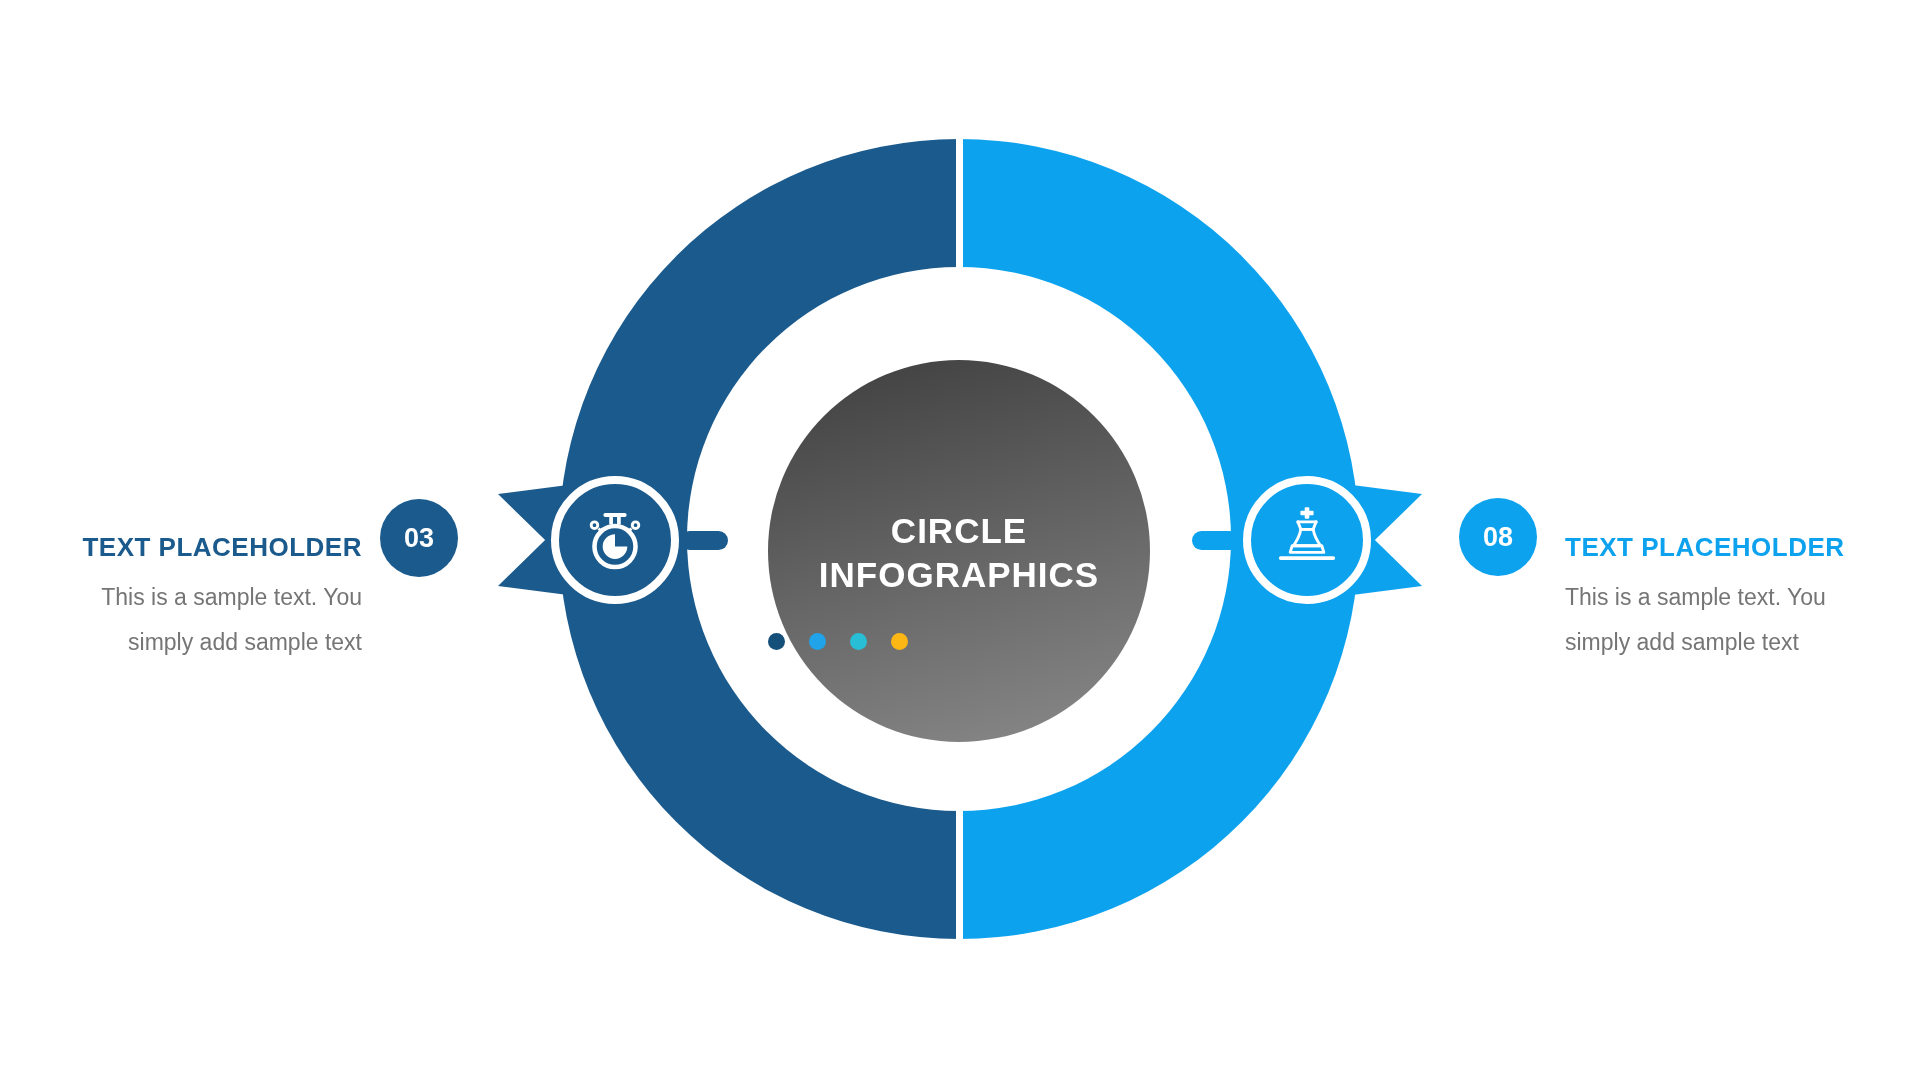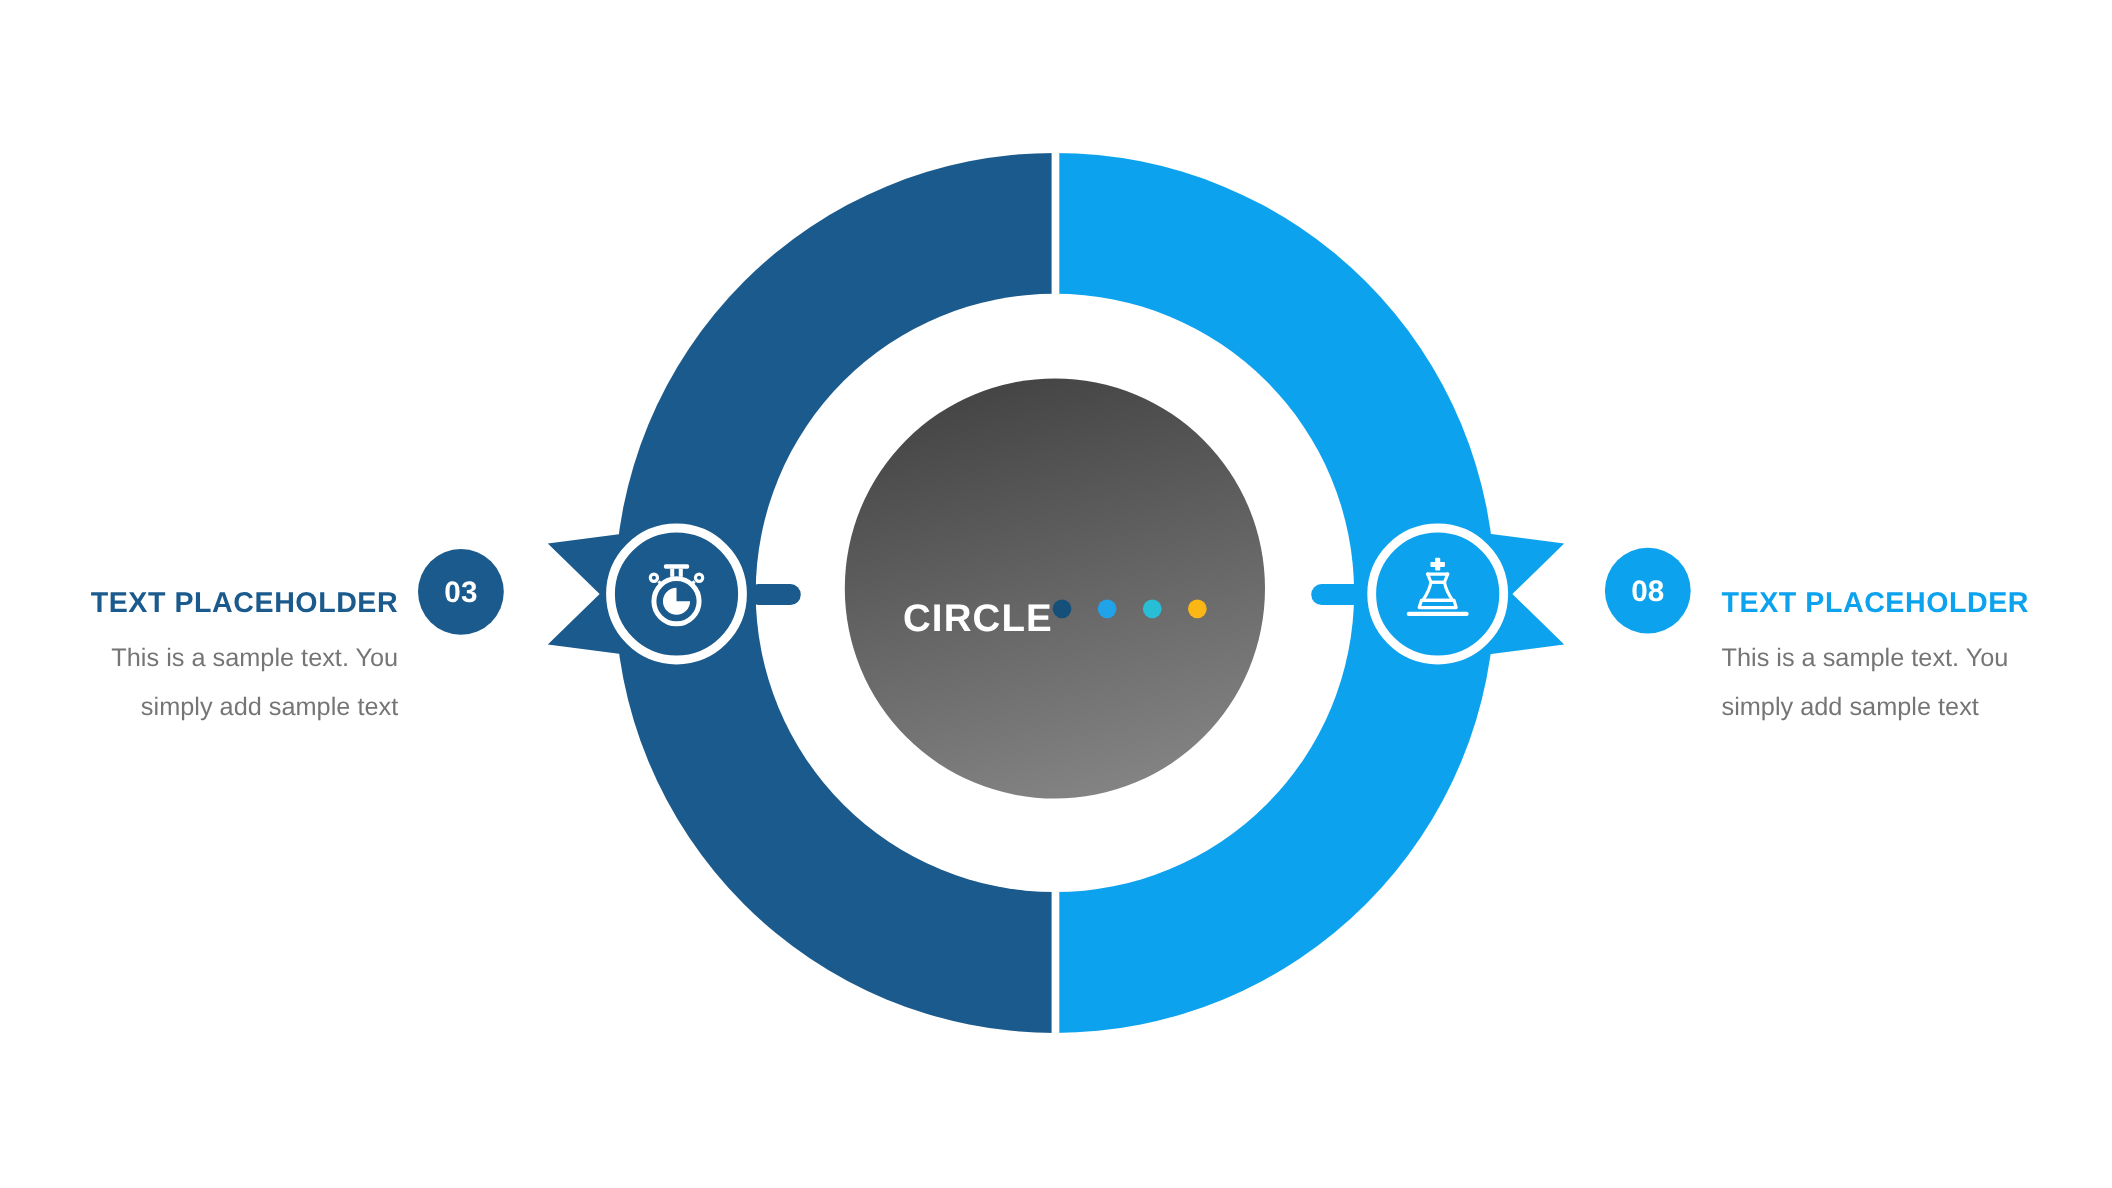--- a/index.html
+++ b/index.html
@@ -20,24 +20,24 @@
   .divider {
     width:7px; left:956px; background:#ffffff;
   }
   .divider.top { top:133px; height:140px; }
   .divider.bottom { top:806px; height:140px; }
   .hole {
     left:687px; top:267px; width:544px; height:544px;
     border-radius:50%; background:#ffffff;
   }
   .center-circle {
-    left:768px; top:344px; width:382px; height:382px;
+    left:768px; top:360px; width:382px; height:382px;
     border-radius:50%;
     background:linear-gradient(165deg, var(--gray-dark), var(--gray-light));
-    display:flex; flex-direction:row; align-items:center; justify-content:center;
+    display:flex; flex-direction:column; justify-content:center;
   }
   .center-title {
     color:#ffffff; font-weight:bold; font-size:35px; line-height:44px;
     letter-spacing:1px; text-align:center; margin-top:56px;
   }
   .dots-row { display:flex; gap:24px; margin-top:36px; }
   .dot { width:17px; height:17px; border-radius:50%; }
 
   
   .dash { top:531px; height:19px; width:48px; border-radius:10px; }
@@ -94,20 +94,21 @@
 <div class="abs divider top"></div>
 <div class="abs divider bottom"></div>
 <div class="abs hole"></div>
 
 <div class="abs dash left"></div>
 <div class="abs dash right"></div>
 
 <div class="abs center-circle">
   <div class="center-title">
     <div>CIRCLE</div>
+    <div>INFOGRAPHICS</div>
   </div>
   <div class="dots-row" id="dots-row">
       <div class="dot" style="background: rgb(21, 80, 123);"></div>
       <div class="dot" style="background: rgb(33, 163, 233);"></div>
       <div class="dot" style="background: rgb(40, 191, 214);"></div>
       <div class="dot" style="background: rgb(253, 183, 20);"></div>
     </div>
 </div>
 
 <div class="abs ribbon left"></div>

